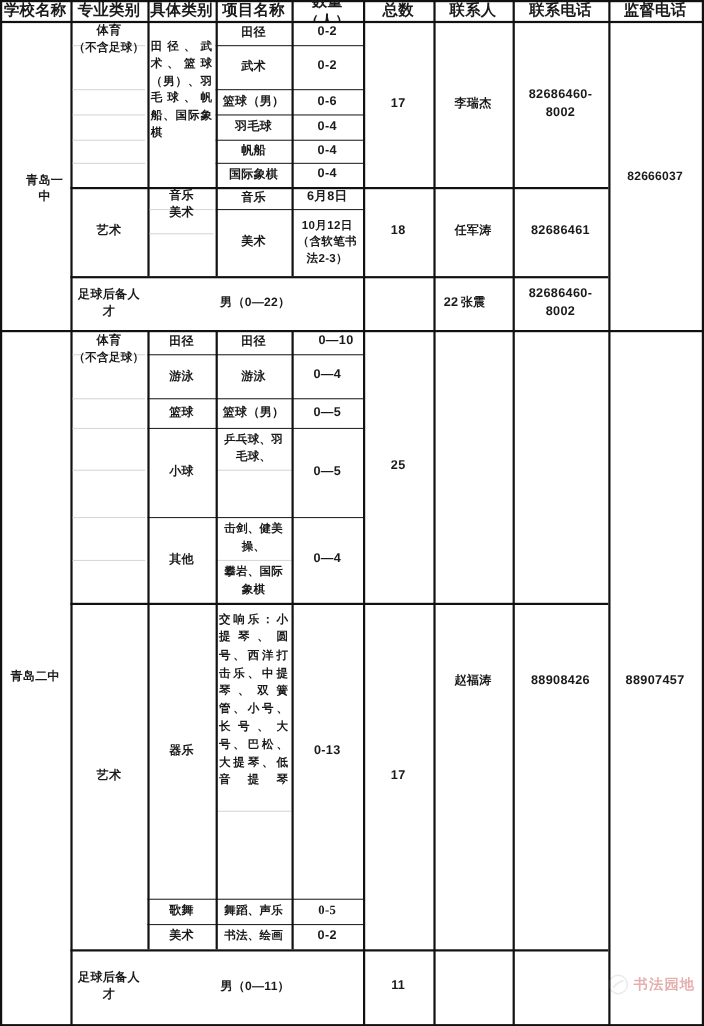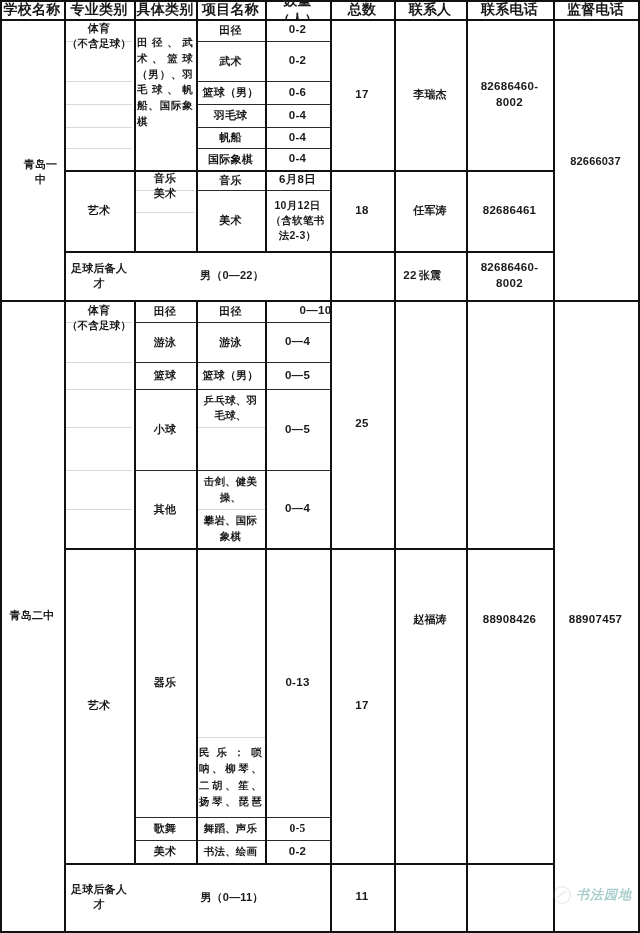--- a/index.html
+++ b/index.html
@@ -48,21 +48,21 @@
   .h.thin{height:1px;background:#2a2a2a;}
   .h.faint{height:1px;background:#d8d8d8;}
   .v{position:absolute;background:#111;width:2px;top:0;}
 
   
   #wm{
     position:absolute;right:8px;bottom:28px;
     display:flex;align-items:center;gap:4px;
     opacity:.35;pointer-events:none;
   }
-  #wm .wmtext{font-size:13px;font-weight:bold;color:#0f766e;letter-spacing:1px;font-style:italic;}
+  #wm .wmtext{font-size:13px;font-weight:bold;color:#b91c1c;letter-spacing:1px;}
   #wm .wmlogo{width:20px;height:20px;opacity:.5;}
 </style>
 </head>
 <body>
 
 <div id="sheet">
 
   <div class="h" style="top:0;width:640px;"></div>
   <div class="h" style="top:19px;width:640px;"></div>
 
@@ -200,21 +200,21 @@
   <div class="cell num" style="left:466px;top:300px;width:87px;height:631px;align-items:flex-start;padding-top:312px;">88908426</div>
   <div class="cell num" style="left:553px;top:300px;width:85px;height:631px;align-items:flex-start;padding-top:312px;">88907457</div>
 
   <div class="cell stack" style="left:64px;top:300px;width:70px;height:248px;justify-content:flex-start;padding-top:3px;">
     <span>体育</span>
     <span style="font-size:10.5px;">（不含足球）</span>
   </div>
 
   <div class="cell" style="left:134px;top:300px;width:62px;height:22px;">田径</div>
   <div class="cell" style="left:196px;top:300px;width:69px;height:22px;">田径</div>
-  <div class="cell num" style="left:283px;top:300px;width:65px;height:22px;">0—10</div>
+  <div class="cell num" style="left:273px;top:300px;width:65px;height:22px;">0—10</div>
 
   <div class="cell" style="left:134px;top:322px;width:62px;height:40px;">游泳</div>
   <div class="cell" style="left:196px;top:322px;width:69px;height:40px;">游泳</div>
   <div class="cell num" style="left:265px;top:322px;width:65px;height:40px;">0—4</div>
 
   <div class="cell" style="left:134px;top:362px;width:62px;height:27px;">篮球</div>
   <div class="cell" style="left:196px;top:362px;width:69px;height:27px;">篮球（男）</div>
   <div class="cell num" style="left:265px;top:362px;width:65px;height:27px;">0—5</div>
 
   <div class="cell" style="left:134px;top:389px;width:62px;height:81px;">小球</div>
@@ -232,21 +232,21 @@
   <div class="cell stack small" style="left:196px;top:509px;width:69px;height:39px;line-height:1.45;">
     <span>攀岩、国际</span>
     <span>象棋</span>
   </div>
   <div class="cell num" style="left:265px;top:470px;width:65px;height:78px;">0—4</div>
 
   <div class="cell num" style="left:330px;top:300px;width:64px;height:248px;">25</div>
 
   <div class="cell" style="left:64px;top:548px;width:70px;height:315px;">艺术</div>
   <div class="cell" style="left:134px;top:548px;width:62px;height:269px;">器乐</div>
-  <div class="cell justify tiny" style="left:196px;top:742px;width:69px;height:73px;line-height:1.55;">民乐：唢呐、柳琴、二胡、笙、扬琴、琵琶</div>
+  <div class="cell justify tiny" style="left:196px;top:553px;width:69px;height:182px;line-height:1.55;">交响乐：小提琴、圆号、西洋打击乐、中提琴、双簧管、小号、长号、大号、巴松、大提琴、低音提琴</div>
   <div class="cell num" style="left:265px;top:548px;width:65px;height:269px;">0-13</div>
 
   <div class="cell" style="left:134px;top:817px;width:62px;height:23px;">歌舞</div>
   <div class="cell small" style="left:196px;top:817px;width:69px;height:23px;">舞蹈、声乐</div>
   <div class="cell num" style="left:265px;top:817px;width:65px;height:23px;font-family:Liberation Serif, serif;">0-5</div>
 
   <div class="cell" style="left:134px;top:840px;width:62px;height:23px;">美术</div>
   <div class="cell small" style="left:196px;top:840px;width:69px;height:23px;">书法、绘画</div>
   <div class="cell num" style="left:265px;top:840px;width:65px;height:23px;">0-2</div>
 

